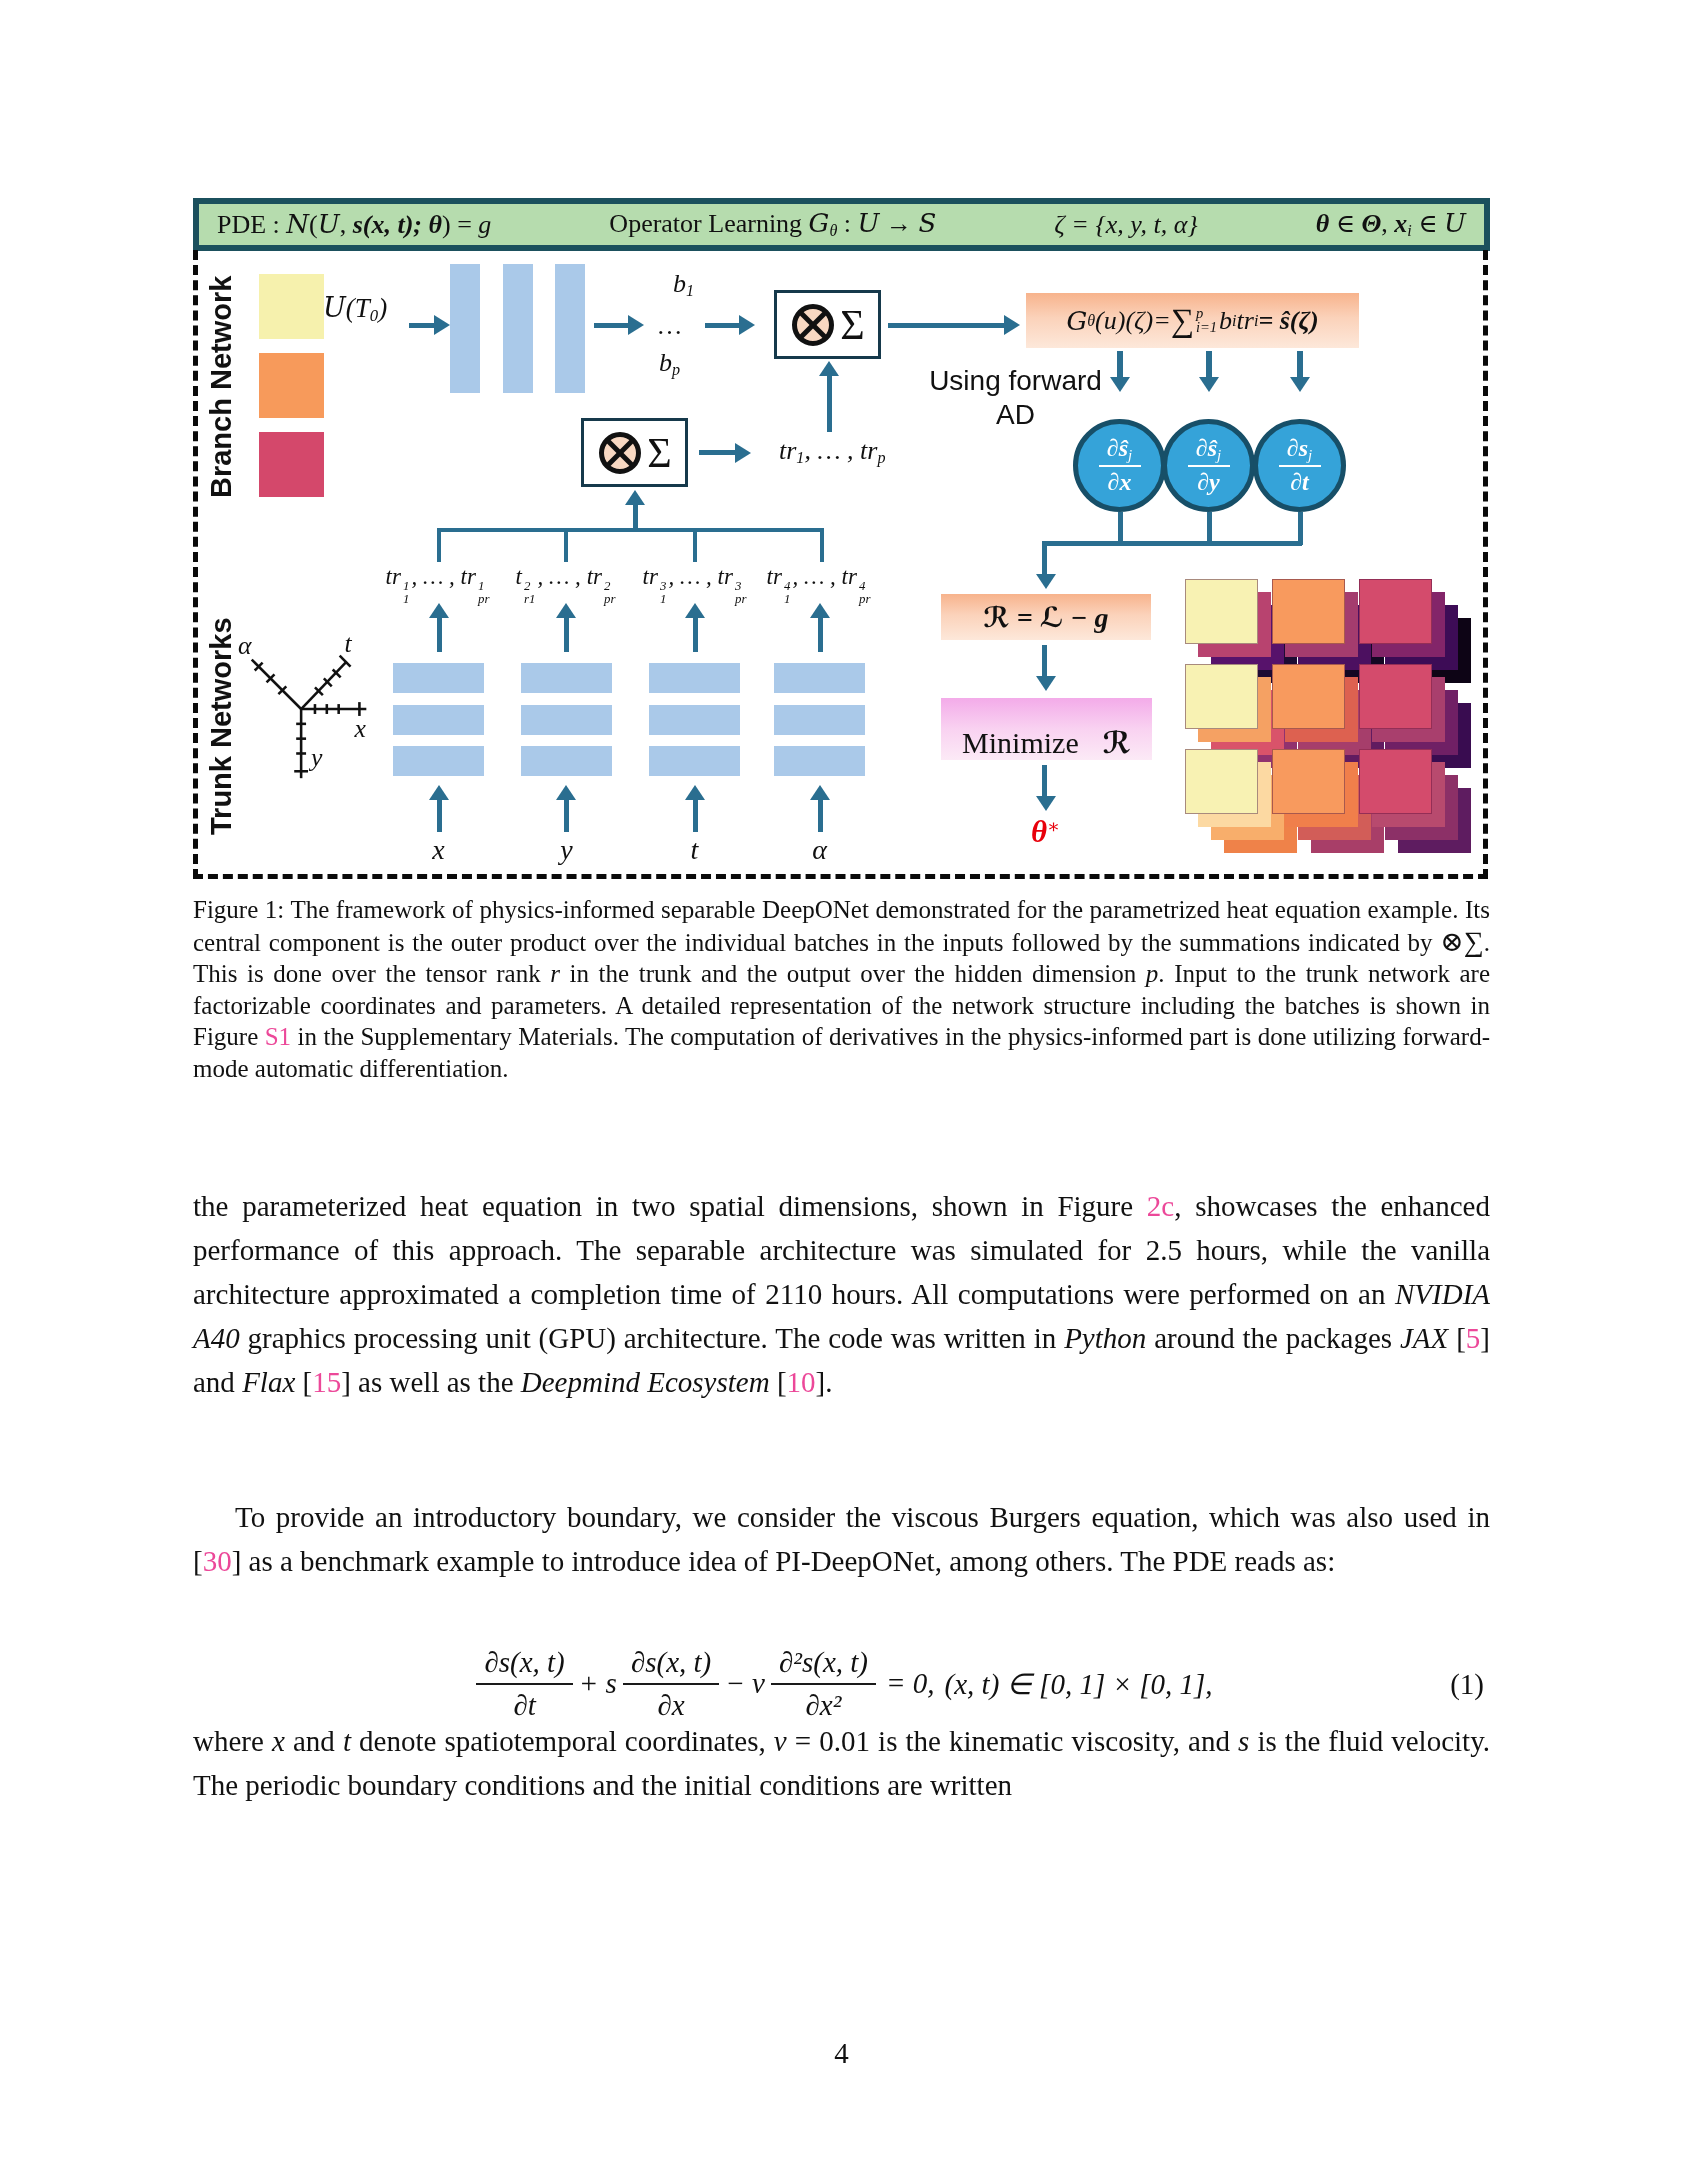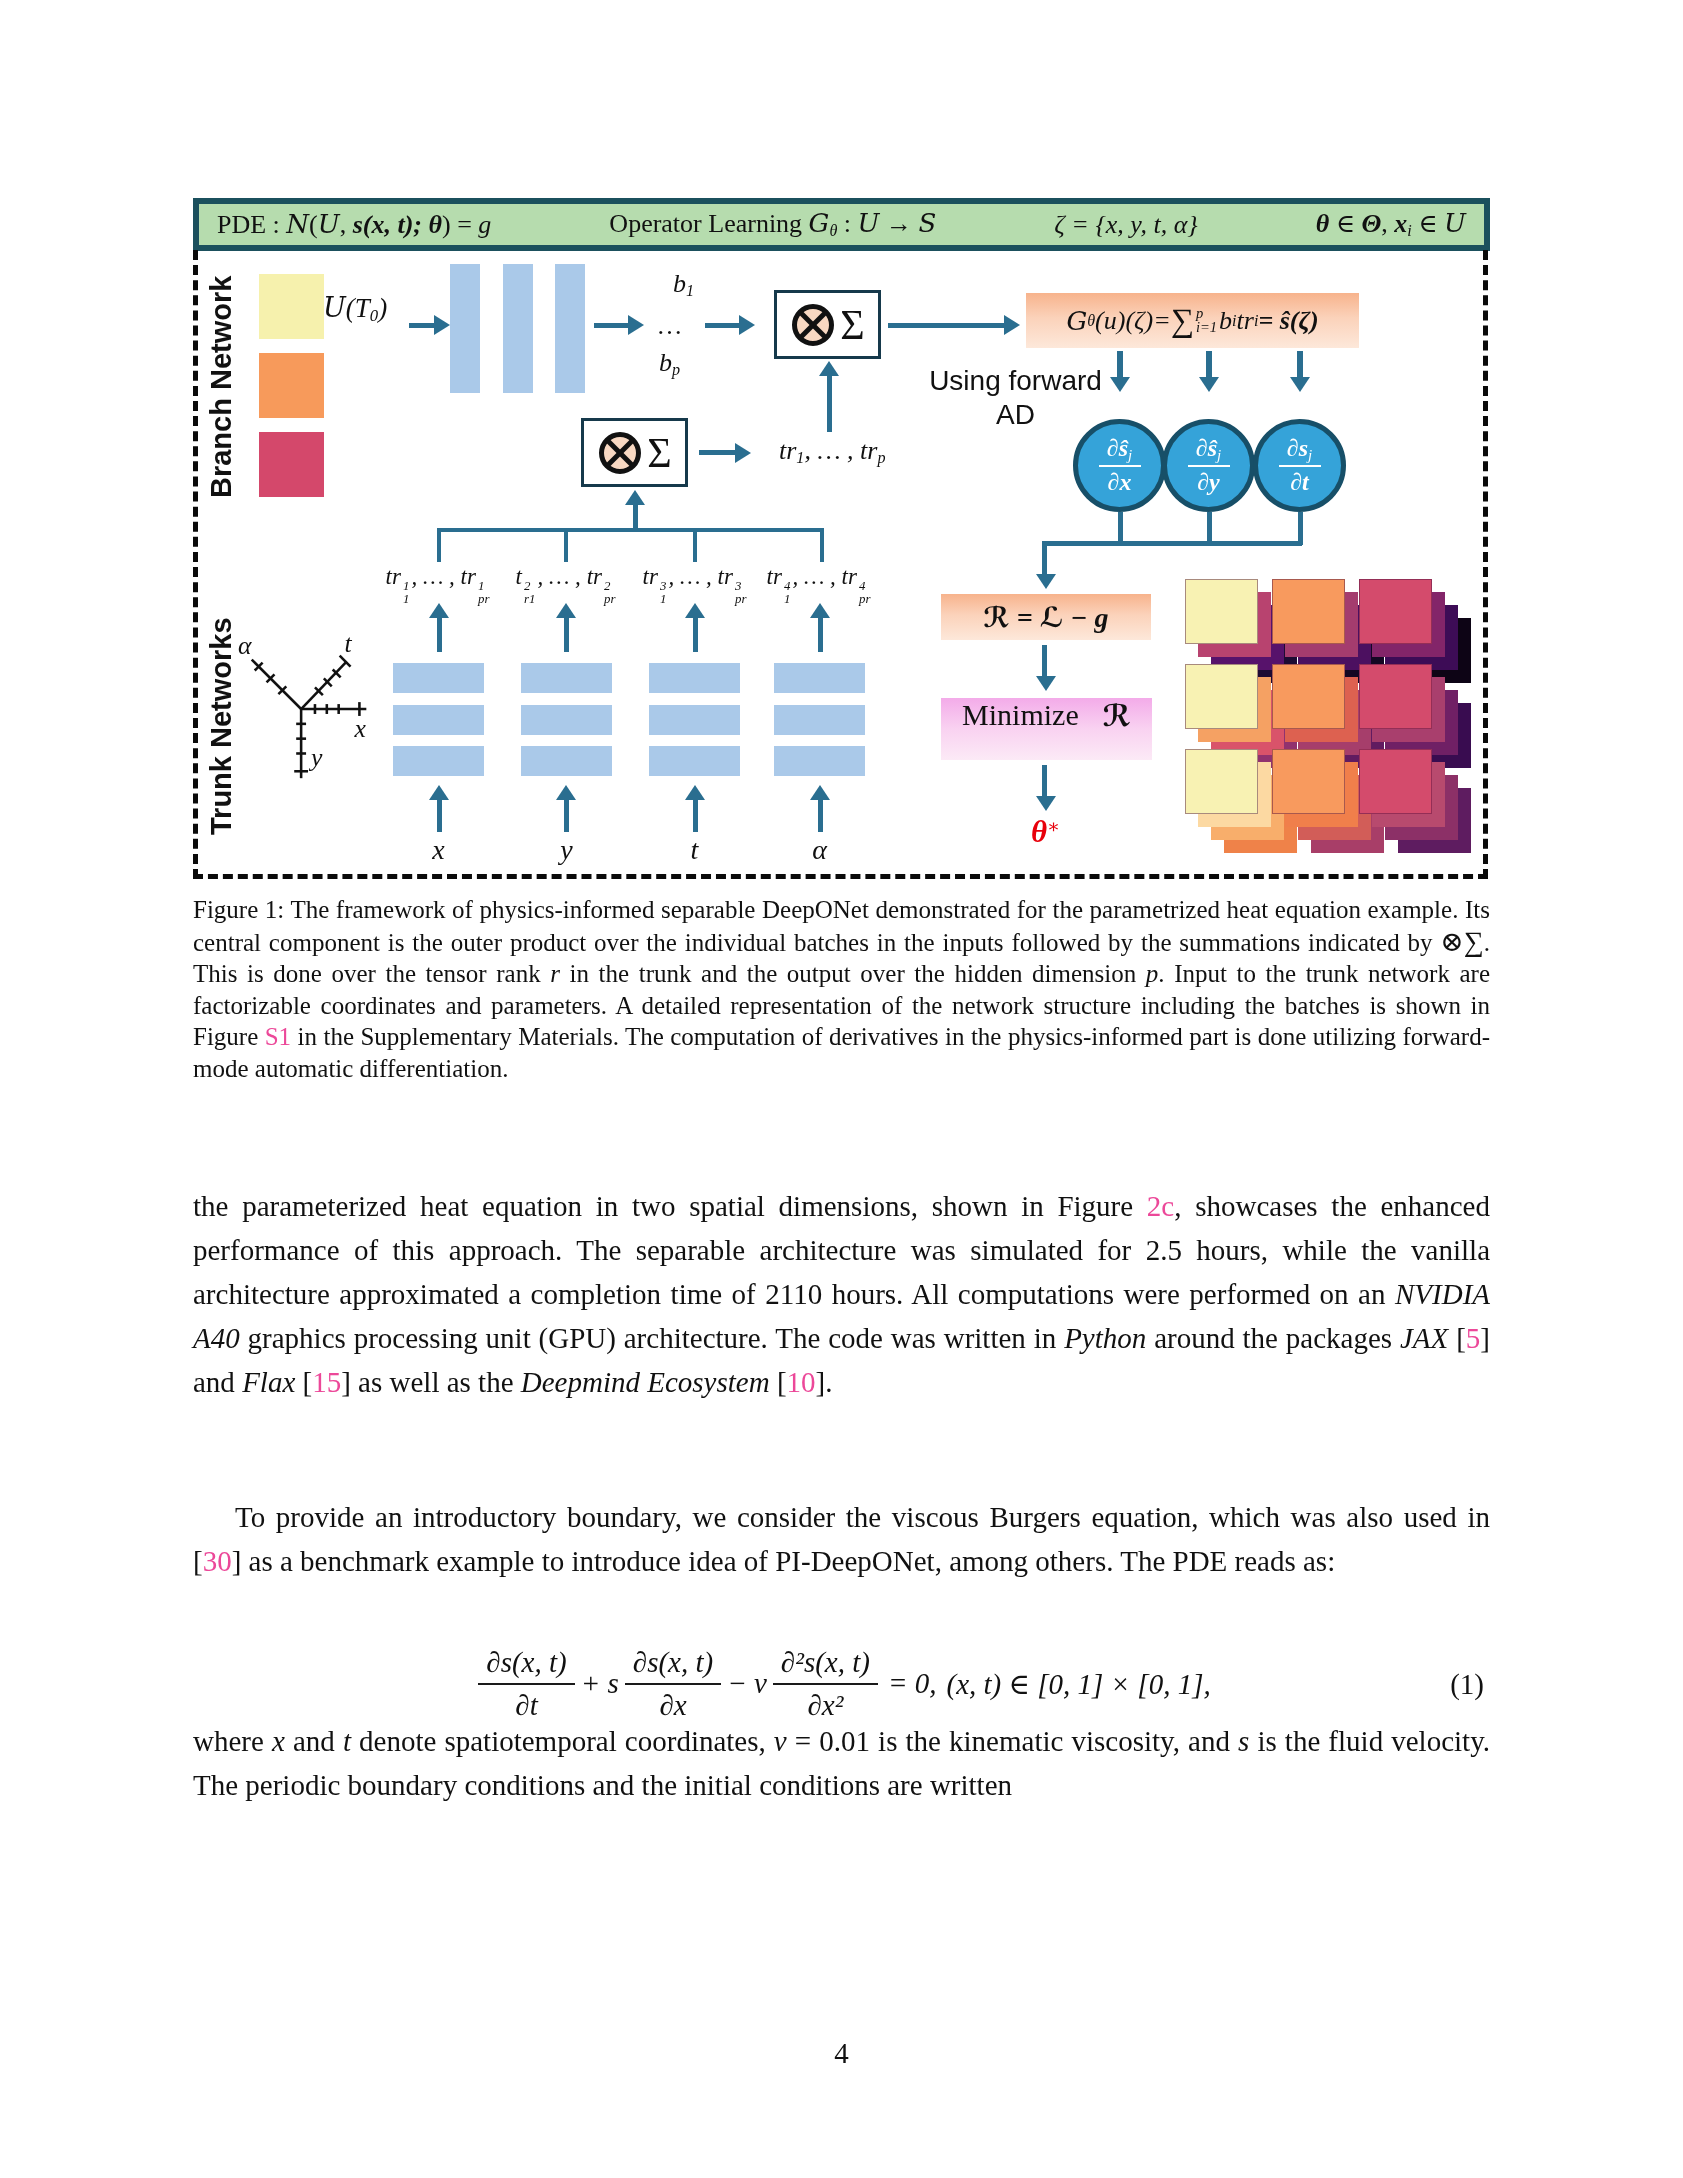--- a/index.html
+++ b/index.html
@@ -32,21 +32,21 @@
          font-size:0.56em;font-style:italic;vertical-align:-0.5em;margin:0 2px;}
 
   
   .nnbar{position:absolute;background:#aac9e9;}
   .opbox{position:absolute;width:107px;height:69px;border:3px solid #16394b;background:#fff;
          display:flex;align-items:center;justify-content:center;gap:4px;box-sizing:border-box;}
   .opbox .sigma{font-size:42px;font-family:"Liberation Serif","DejaVu Serif","DejaVu Sans",serif;}
   .peachbox{background:linear-gradient(180deg,#f7b38c 0%,#fbd2ba 45%,#fde8da 100%);
             display:flex;align-items:center;justify-content:center;}
   .pinkbox{background:linear-gradient(180deg,#f3abe9 0%,#f9d2f1 50%,#fceaf6 100%);
-           display:flex;align-items:flex-start;justify-content:center;gap:24px;}
+           display:flex;align-items:flex-end;justify-content:center;gap:24px;}
   .circ{position:absolute;width:93px;height:93px;border-radius:50%;background:#35a3d9;
         border:5px solid #174f68;box-sizing:border-box;color:#fff;display:flex;flex-direction:column;
         align-items:center;justify-content:center;font-size:24px;}
   .circ .cbar{width:42px;height:2px;background:#fff;margin:1px 0 2px 0;}
   .mathlab{position:absolute;font-size:26px;white-space:nowrap;}
   .ctr{text-align:center;}
 
   
   .ln{position:absolute;background:#2a6e90;}
   .ah-r{position:absolute;width:0;height:0;border-left:16px solid #2a6e90;
@@ -342,21 +342,21 @@
     <span class="frac">
         <span class="num">∂s(x, t)</span>
         <span class="den">∂x</span>
       </span>
     <span>− ν</span>
     <span class="frac">
         <span class="num">∂²s(x, t)</span>
         <span class="den">∂x²</span>
       </span>
     <span style="margin:0 10px 0 4px;">= 0,</span>
-    <span style="margin-left:0;">(x, t) ∈ [0, 1] × [0, 1],</span>
+    <span style="margin-left:0;font-family:Liberation Serif, serif;">(x, t) ∈ [0, 1] × [0, 1],</span>
     <span class="eqtag">(1)</span>
   </div>
 
   <div class="abs bodytxt" style="top:1719px;"><span class="">where </span><span class="i">x</span><span class=""> and </span><span class="i">t</span><span class=""> denote spatiotemporal coordinates, </span><span class="i">ν</span><span class=""> = 0.01 is the kinematic viscosity, and </span><span class="i">s</span><span class=""> is the fluid velocity.  The periodic boundary conditions and the initial conditions are written</span></div>
 
   <div class="abs pagenum">4</div>
 </div>
 
 
 </body></html>

